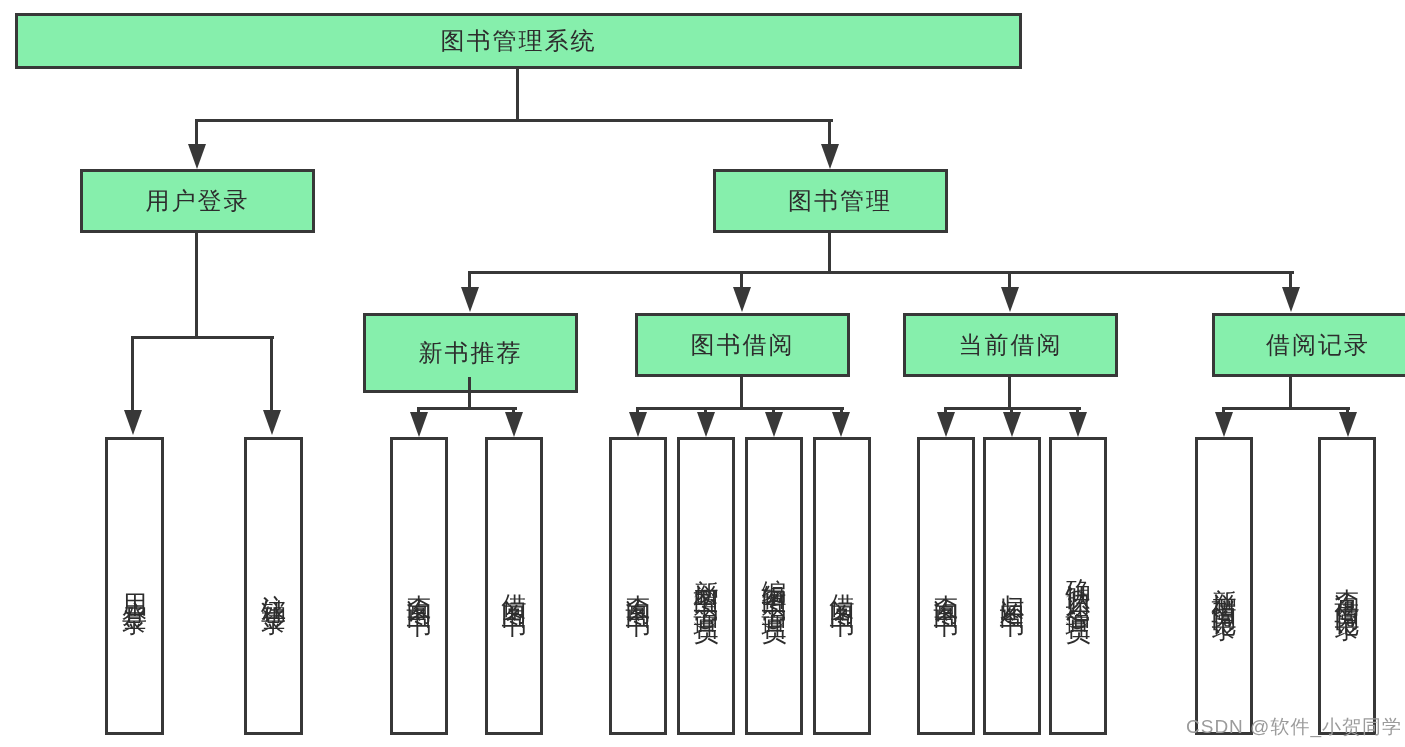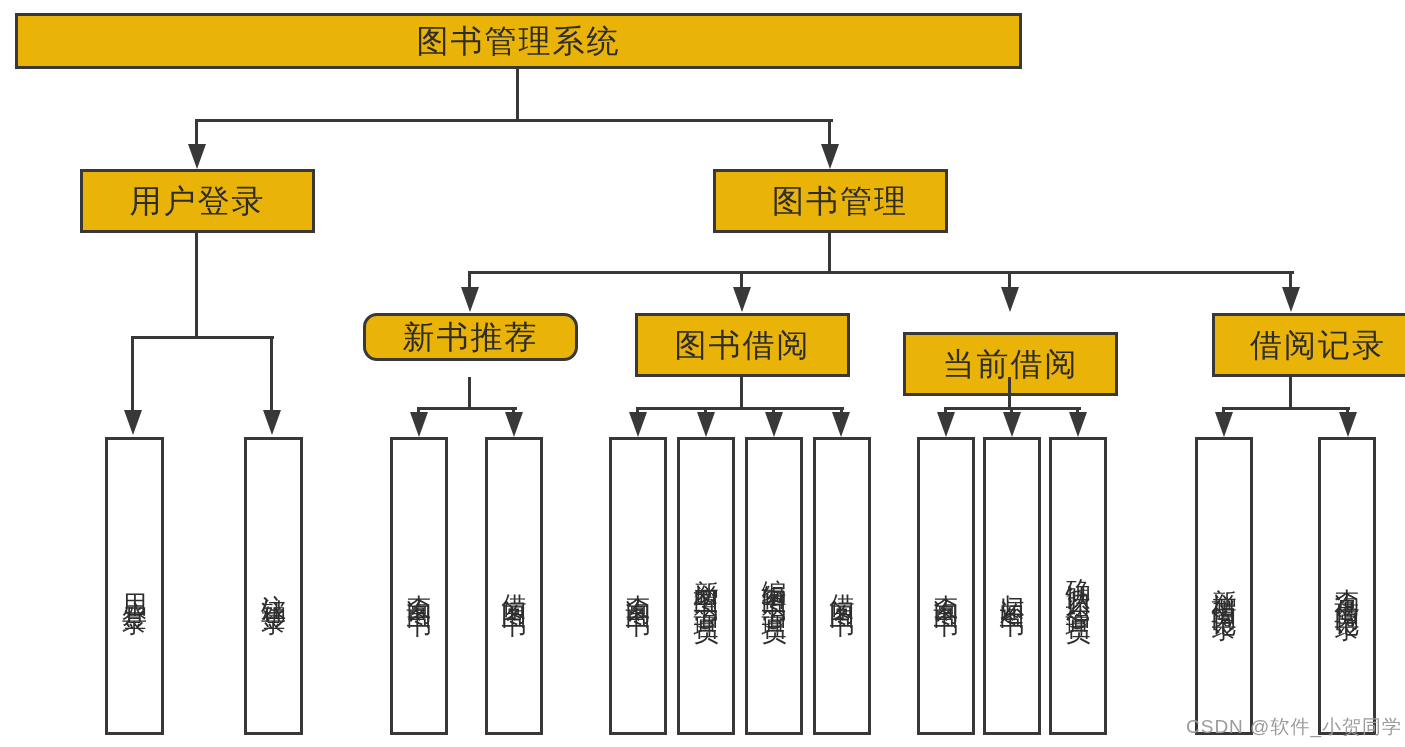--- a/index.html
+++ b/index.html
@@ -13,24 +13,24 @@
     position:relative;
     width:1405px;height:747px;
     background:var(--background);
     font-family:"Liberation Sans","DejaVu Sans",sans-serif;
     overflow:hidden;
   }
   .box{
     position:absolute;
     box-sizing:border-box;
     border:3px solid var(--line);
-    background:#eab308;
+    background:#86efac;
     display:flex;align-items:center;justify-content:center;
     color:var(--text);
-    font-size:32px;
+    font-size:24px;
     letter-spacing:2px;
     line-height:1;
   }
   .vbox{
     position:absolute;
     box-sizing:border-box;
     border:3px solid var(--line);
     background:#fff;
     display:flex;align-items:center;justify-content:center;
     color:var(--text);
@@ -95,27 +95,27 @@
   <div class="hline" style="left:470px;top:271px;width:824px;"></div>
   <div class="vline" style="left:468px;top:271px;height:18px;"></div>
   <div class="arrow" style="left:461px;top:287px;"></div>
   <div class="vline" style="left:740px;top:271px;height:18px;"></div>
   <div class="arrow" style="left:733px;top:287px;"></div>
   <div class="vline" style="left:1008px;top:271px;height:18px;"></div>
   <div class="arrow" style="left:1001px;top:287px;"></div>
   <div class="vline" style="left:1289px;top:271px;height:18px;"></div>
   <div class="arrow" style="left:1282px;top:287px;"></div>
 
-  <div class="box" style="left:363px;top:313px;width:215px;height:48px;border-radius:14px;">
+  <div class="box" style="left:363px;top:313px;width:215px;height:80px;">
     <span>新书推荐</span>
   </div>
   <div class="box" style="left:635px;top:313px;width:215px;height:64px;text-align:center;">
     <span>图书借阅</span>
   </div>
-  <div class="box" style="left:903px;top:332px;width:215px;height:64px;">
+  <div class="box" style="left:903px;top:313px;width:215px;height:64px;">
     <span>当前借阅</span>
   </div>
   <div class="box" style="left:1212px;top:313px;width:212px;height:64px;">
     <span>借阅记录</span>
   </div>
 
   <div class="vline" style="left:468px;top:377px;height:33px;"></div>
   <div class="hline" style="left:419px;top:407px;width:98px;"></div>
   <div class="vline" style="left:417px;top:407px;height:8px;"></div>
   <div class="arrow" style="left:410px;top:412px;"></div>

